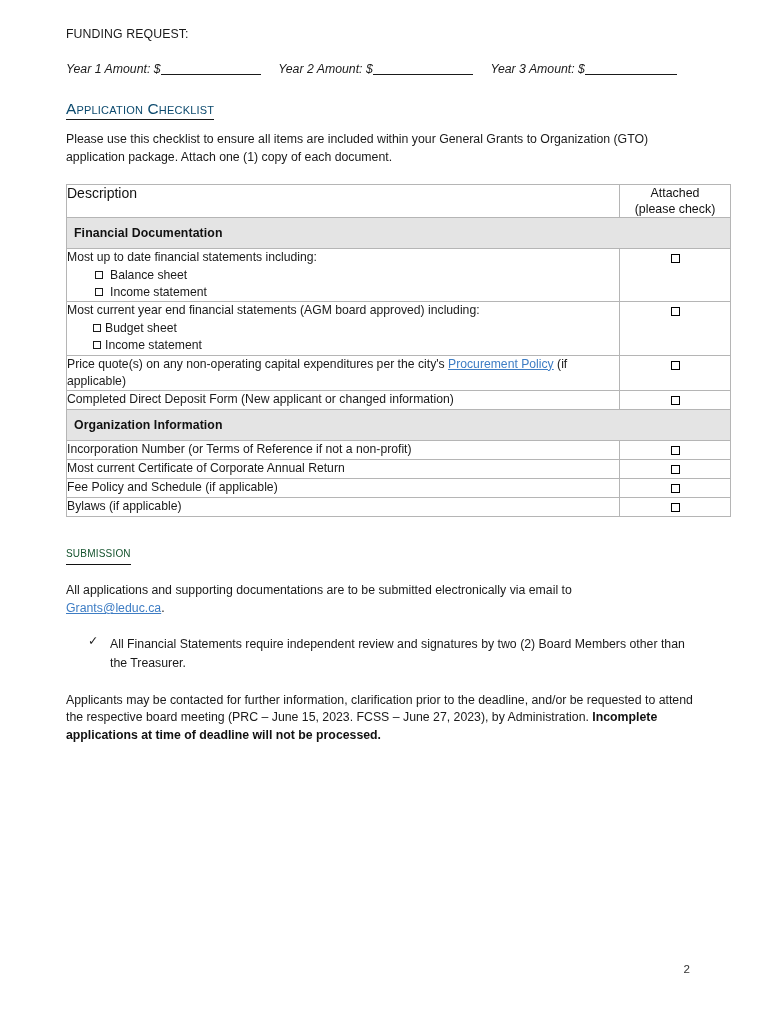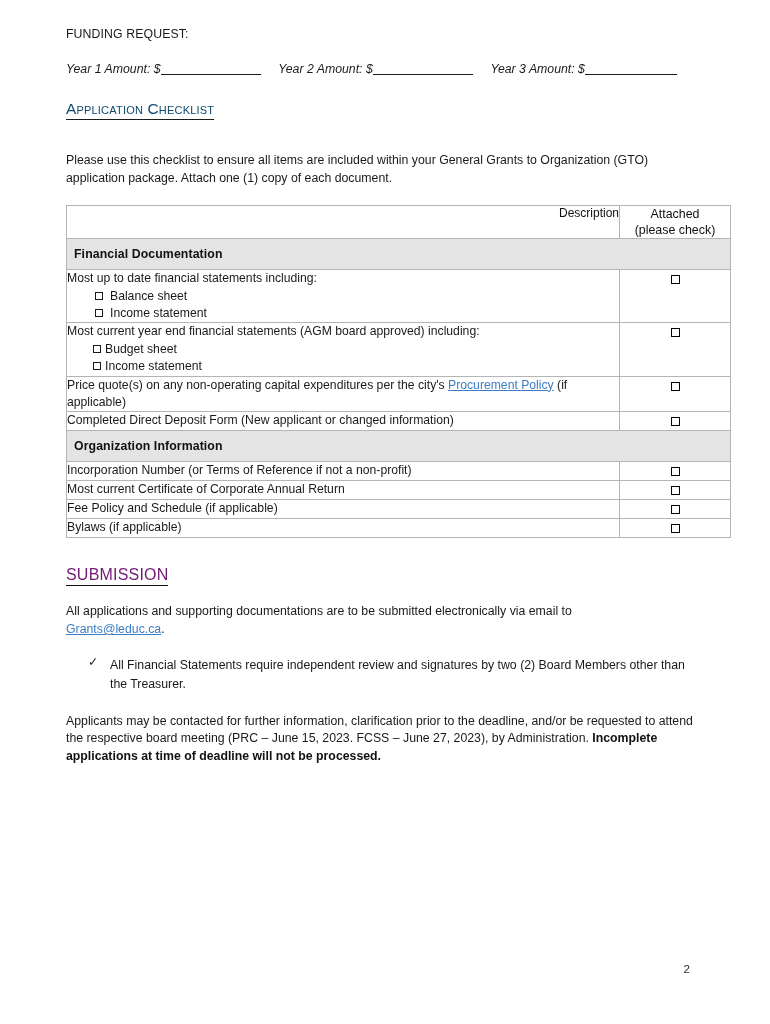--- a/index.html
+++ b/index.html
@@ -58,21 +58,21 @@
     border-bottom: 1.2px solid #1a1a1a;
     padding-bottom: 1px;
     font-size: 15.4px;
     line-height: 18px;
     font-variant: small-caps;
     letter-spacing: 0.2px;
     color: #0c4a6e;
   }
 
   .intro-para {
-    margin-top: 32px;
+    margin-top: 11px;
     font-size: 12.3px;
     line-height: 17.6px;
     color: #1a1a1a;
     width: 625px;
   }
 
   
   .checklist-table {
     margin-top: 18px;
     width: 664px;
@@ -84,22 +84,22 @@
   .checklist-table th {
     border: 1.1px solid #b5b5b5;
     padding: 0;
     vertical-align: top;
     font-weight: normal;
   }
   .col-desc { width: 553px; }
   .col-att  { width: 111px; }
 
   .th-desc {
-    text-align: right;
-    font-size: 12px;
+    text-align: left;
+    font-size: 14px;
     font-weight: bold;
     color: #111;
     padding: 12px 6px 12px 6px;
     vertical-align: middle;
     height: 22px;
   }
   .th-att {
     text-align: center;
     font-size: 12.4px;
     font-weight: bold;
@@ -158,23 +158,23 @@
   a.doclink,
   .doclink {
     color: #3e7dc4;
     text-decoration: underline;
   }
 
   
   .submission-heading {
     margin-top: 27px;
     display: inline-block;
-    font-size: 16px;
+    font-size: 10px;
     line-height: 19px;
-    color: #701a75;
+    color: #14532d;
     border-bottom: 1.3px solid #121212;
     padding-bottom: 1px;
     letter-spacing: 0.2px;
   }
 
   .submit-para {
     margin-top: 17px;
     font-size: 12.3px;
     line-height: 17.6px;
     color: #1a1a1a;

